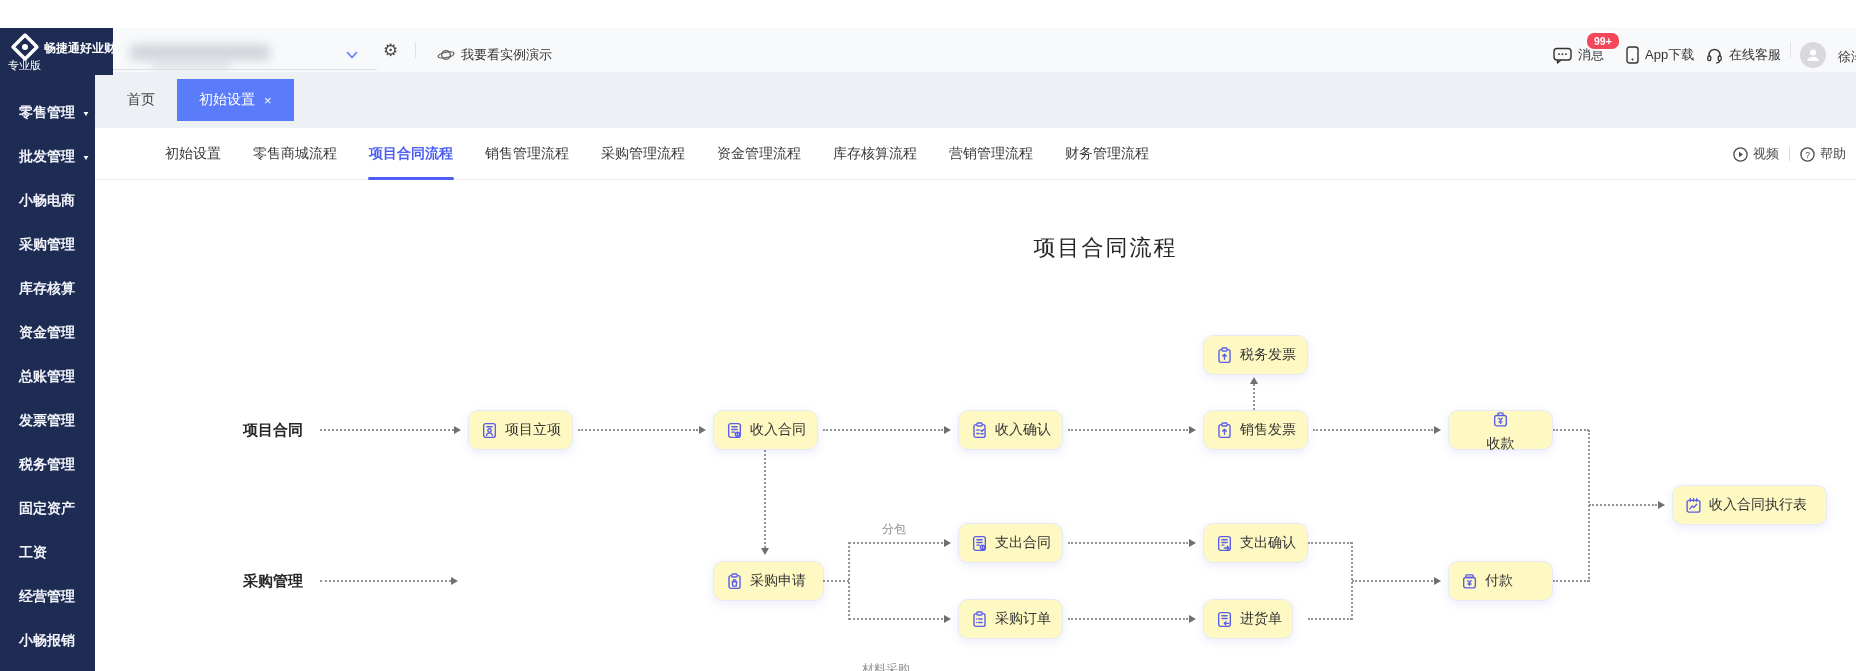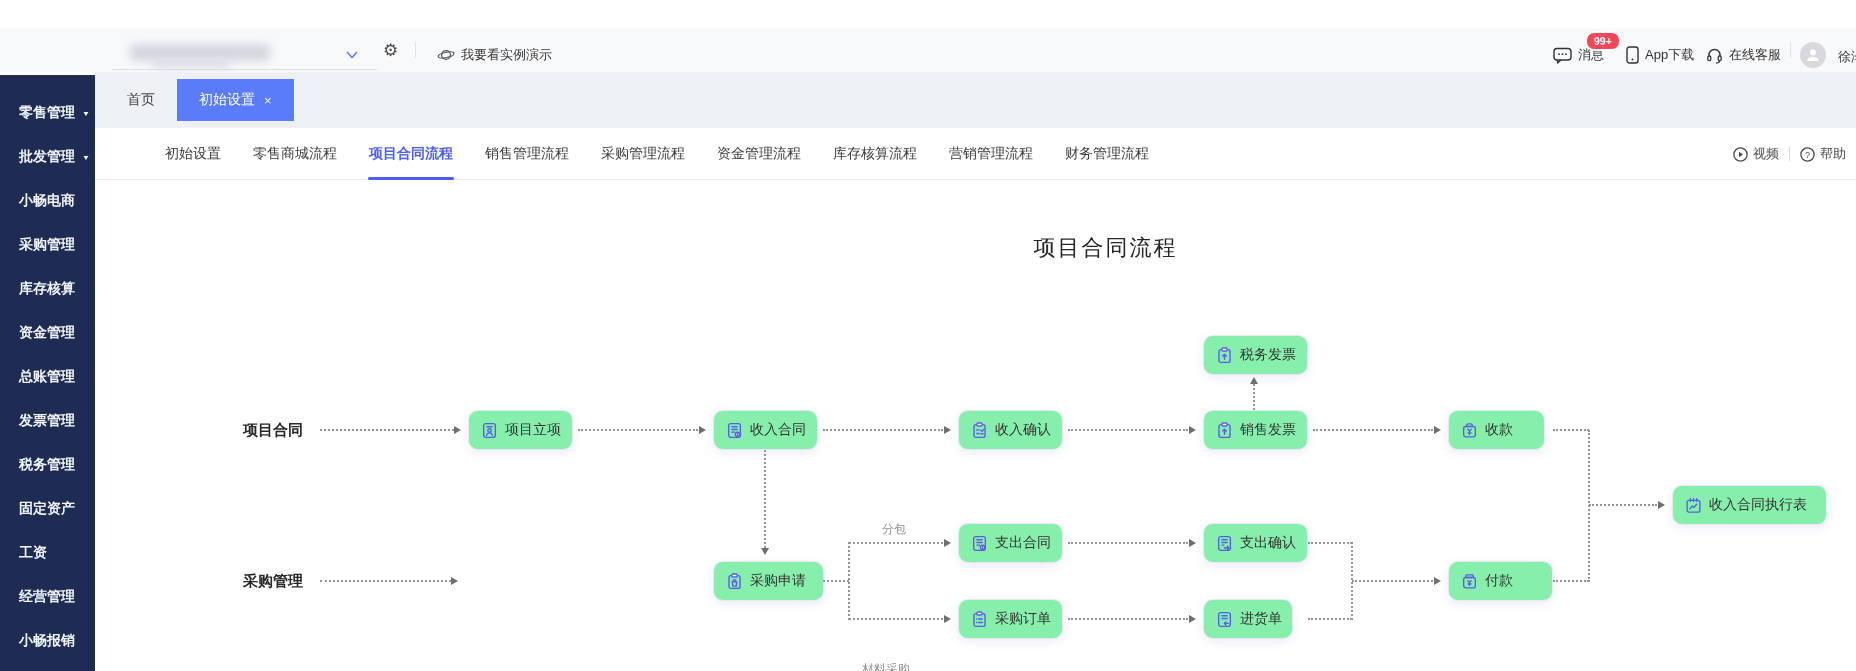--- a/index.html
+++ b/index.html
@@ -45,41 +45,51 @@
   .ptab.active{color:#4d5ef5;font-weight:bold;}
   .ptab.active::after{content:"";position:absolute;left:50%;transform:translateX(-50%);bottom:0;width:86px;height:3px;
         background:#4d5ef5;border-radius:2px;}
   .ptools{position:absolute;right:10px;top:0;height:52px;display:flex;align-items:center;gap:10px;font-size:13px;color:#4a4a4a;}
   .ptool{display:flex;align-items:center;gap:5px;cursor:pointer;white-space:nowrap;}
   .ptool-div{width:1px;height:14px;background:#d8d8dc;}
   .flow-title{position:absolute;left:165px;top:105px;width:1691px;text-align:center;font-size:22px;
               color:#262626;font-weight:500;letter-spacing:2px;}
   
   .flow{position:absolute;left:0;top:0;width:1856px;height:671px;pointer-events:none;}
-  .node{position:absolute;height:40px;background:#86efac;border:1px solid #e8e9f5;border-radius:10px;
+  .node{position:absolute;height:40px;background:#fef9c3;border:1px solid #e8e9f5;border-radius:10px;
         box-shadow:0 3px 10px rgba(93,95,233,.12);display:flex;align-items:center;gap:7px;padding:0 12px;
         font-size:14px;color:#333;pointer-events:auto;cursor:pointer;white-space:nowrap;}
   .nicon{display:flex;align-items:center;color:#5a5ee8;flex:none;}
   .rowlab{position:absolute;font-size:15px;font-weight:bold;color:#262626;white-space:nowrap;}
   .brlab{position:absolute;font-size:12px;color:#8f8f8f;white-space:nowrap;}
   .hl{position:absolute;height:0;border-top:2px dotted #949494;}
   .vl{position:absolute;width:0;border-left:2px dotted #949494;}
   .arrR,.arrU,.arrD{position:absolute;width:0;height:0;}
   .arrR{border-top:4px solid transparent;border-bottom:4px solid transparent;border-left:7px solid #6f6f6f;}
   .arrU{border-left:4px solid transparent;border-right:4px solid transparent;border-bottom:7px solid #6f6f6f;}
   .arrD{border-left:4px solid transparent;border-right:4px solid transparent;border-top:7px solid #6f6f6f;}
   svg{display:block;}
 </style>
 </head>
 <body>
 
 <div class="stage">
 
   <div class="topbar"></div>
 
+  <div class="logo-block">
+    <span class="logo-mark">
+      <svg width="30" height="30" viewBox="0 0 30 30">
+          <path d="M15 3L27 15L15 27L3 15Z" fill="none" stroke="#fff" stroke-width="3.4" stroke-linejoin="round"></path>
+          <circle cx="15" cy="15" r="3" fill="#fff"></circle>
+        </svg>
+    </span>
+    <span class="brand-name">畅捷通好业财</span>
+    <span class="edition">专业版</span>
+  </div>
 
   <div class="acct-select">
     <span class="blur1"></span>
     <span class="blur2"></span>
     <span class="sel-chevron">
       <svg width="14" height="14" viewBox="0 0 14 14">
           <path d="M2.5 4.5L7 9.5L11.5 4.5" fill="none" stroke="#5b7cfa" stroke-width="1.6" stroke-linecap="round" stroke-linejoin="round"></path>
         </svg>
     </span>
   </div>
@@ -301,21 +311,21 @@
     <div class="node" style="left:1203px;top:335px;width:105px;">
       <span class="nicon">
           <svg viewBox="0 0 16 16" width="17" height="17" fill="none" stroke="currentColor" stroke-width="1.3" stroke-linecap="round" stroke-linejoin="round">
             <rect x="2.8" y="2.5" width="10.4" height="12" rx="1.8"></rect>
             <rect x="5.5" y="1" width="5" height="2.8" rx="1" fill="#fff"></rect>
             <path d="M8 11.6V7M6.2 8.6L8 6.8l1.8 1.8"></path>
           </svg>
         </span>
       <span>税务发票</span>
     </div>
-    <div class="node" style="left:1448px;top:410px;width:97px;">
+    <div class="node" style="left:1448px;top:410px;width:105px;flex-direction:column;">
       <span class="nicon">
           <svg viewBox="0 0 16 16" width="17" height="17" fill="none" stroke="currentColor" stroke-width="1.3" stroke-linecap="round" stroke-linejoin="round">
             <rect x="2.5" y="4.2" width="11" height="9.8" rx="2"></rect>
             <path d="M5.5 4V3a1.2 1.2 0 011.2-1.2h2.6A1.2 1.2 0 0110.5 3v1"></path>
             <path d="M6.4 6.8L8 8.6l1.6-1.8M8 8.6v3.2M6.5 10.2h3"></path>
           </svg>
         </span>
       <span>收款</span>
     </div>
     <div class="node" style="left:713px;top:561px;width:111px;">

